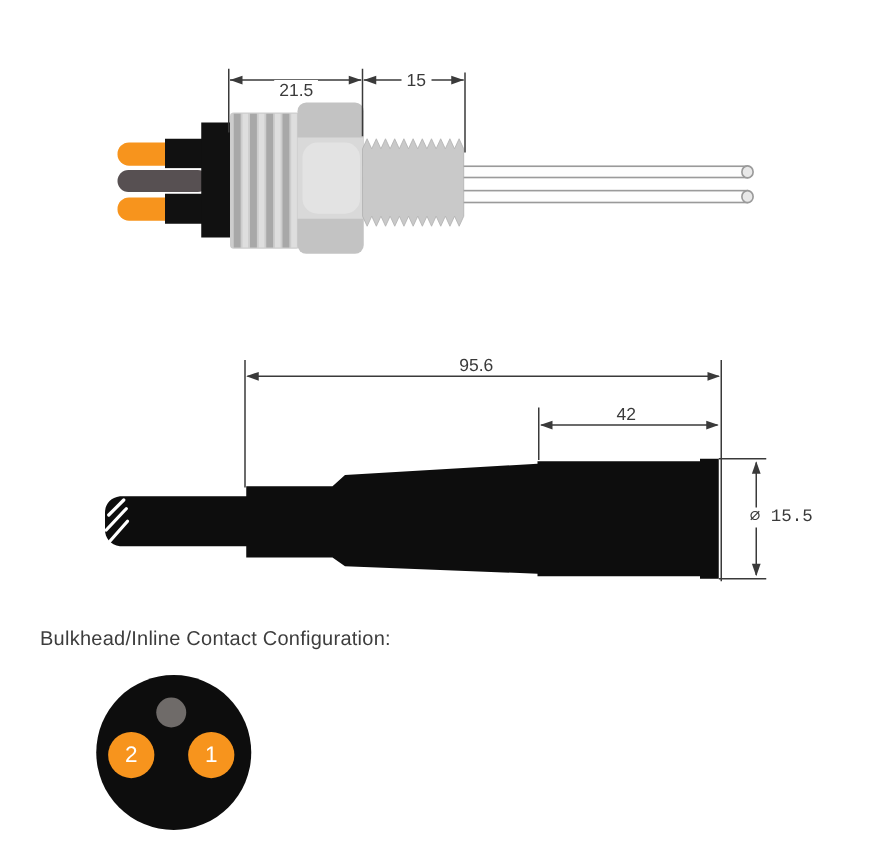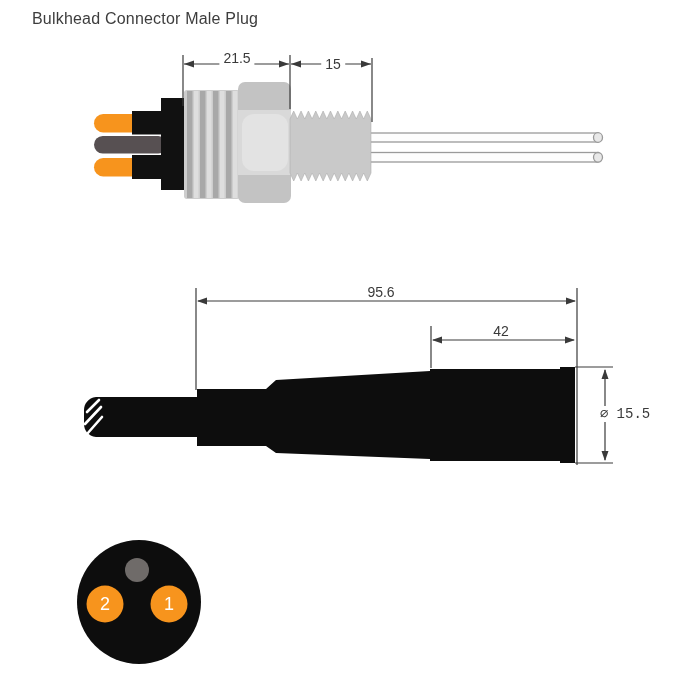--- a/index.html
+++ b/index.html
@@ -127,27 +127,27 @@
     </g>
 
     <g>
       <circle cx="139" cy="602" r="62" fill="#0D0D0D"></circle>
       <circle cx="137" cy="570" r="12" fill="#6F6B69"></circle>
       <circle cx="105" cy="604" r="18.5" fill="#F7941D"></circle>
       <circle cx="169" cy="604" r="18.5" fill="#F7941D"></circle>
     </g>
   </svg>
 
-  <div class="section-title" style="top:10px;">Bulkhead Connector Male Plug</div>
 
-  <div class="dim-label on-line" style="left:237px;top:58px;text-align:center;">21.5</div>
+  <div class="dim-label on-line" style="left:237px;top:72px;text-align:center;">21.5</div>
   <div class="dim-label on-line" style="left:333px;top:64px;text-align:right;">15</div>
 
 
   <div class="dim-label" style="left:381px;top:292px;">95.6</div>
   <div class="dim-label" style="left:501px;top:331px;">42</div>
   <div class="dim-label on-line" style="left:625px;top:414px;font-family:Liberation Mono, monospace;">⌀ 15.5</div>
 
+  <div class="section-title" style="top:503px;">Bulkhead/Inline Contact Configuration:</div>
 
   <div class="pin-label" style="left:105px;top:604px;">2</div>
   <div class="pin-label" style="left:169px;top:604px;">1</div>
 
 </div>
 
 </body></html>

